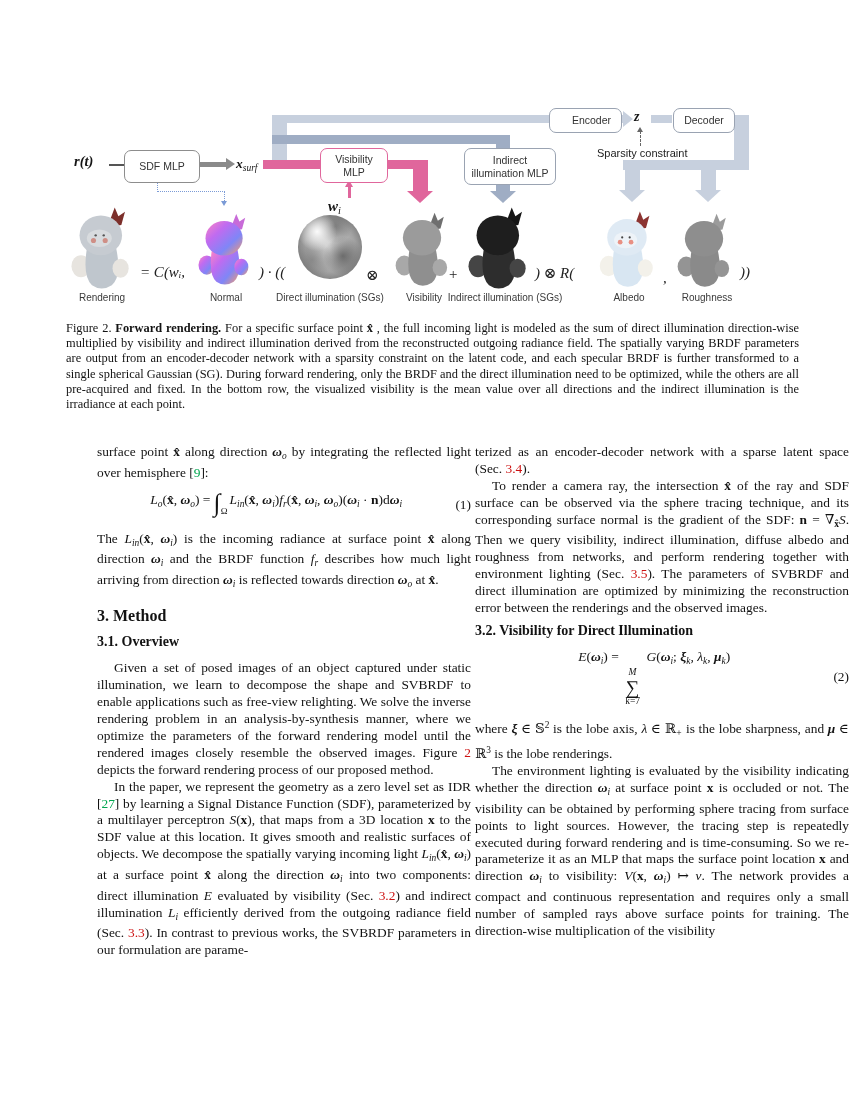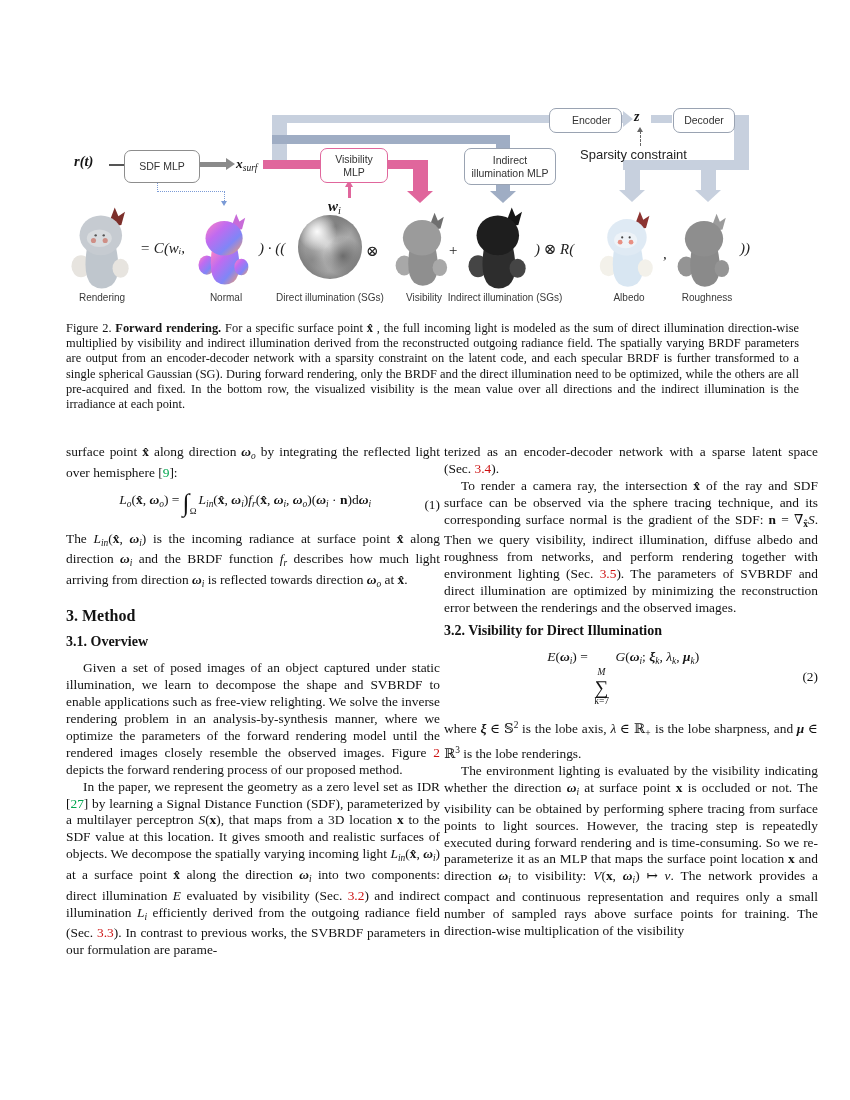--- a/index.html
+++ b/index.html
@@ -15,39 +15,39 @@
   .box{position:absolute;z-index:3;background:#fff;border:1.4px solid #9aa3b2;border-radius:7px;
        display:flex;align-items:center;justify-content:center;text-align:center;
        font-family:"Liberation Sans","DejaVu Sans",sans-serif;font-size:10.5px;line-height:1.15;
        color:#333;white-space:pre-line;}
   .box-pink{border-color:var(--pink);}
   .figtext{position:absolute;z-index:4;font-family:"Liberation Serif","DejaVu Serif",serif;}
   .sans{font-family:"Liberation Sans","DejaVu Sans",sans-serif;}
   .dotted-v{position:absolute;z-index:1;border-left:1.6px dotted var(--dotted-blue);}
   .dotted-h{position:absolute;z-index:1;border-top:1.6px dotted var(--dotted-blue);}
   .dashed-v{position:absolute;z-index:1;border-left:1.5px dashed #666;}
-  .figop{position:absolute;z-index:4;font-style:italic;font-size:15px;color:#222;white-space:nowrap;}
+  .figop{position:absolute;z-index:4;font-style:italic;font-size:15px;color:#222;white-space:nowrap;margin-top:24px;}
   .imglabel{position:absolute;z-index:4;transform:translateX(-50%);white-space:nowrap;
             font-family:"Liberation Sans","DejaVu Sans",sans-serif;font-size:10px;color:#3a3a3a;}
   .figimg{position:absolute;z-index:2;}
   .figimg svg{width:100%;height:100%;display:block;}
   .sphere{width:100%;height:100%;border-radius:50%;
     background:
       radial-gradient(circle at 30% 26%, rgba(255,255,255,.95), rgba(255,255,255,0) 30%),
       radial-gradient(circle at 70% 64%, rgba(35,35,35,.5), rgba(35,35,35,0) 32%),
       radial-gradient(circle at 58% 18%, rgba(70,70,70,.45), rgba(70,70,70,0) 26%),
       radial-gradient(circle at 22% 70%, rgba(90,90,90,.4), rgba(90,90,90,0) 30%),
       radial-gradient(circle at 50% 50%, #d6d6d6, #a3a3a3 55%, #616161 92%);}
 
   
   .caption{position:absolute;left:66px;top:321px;width:733px;font-size:12.4px;line-height:15.2px;
            text-align:justify;color:#121212;}
 
   
-  .col{position:absolute;top:444px;width:374px;text-align:justify;font-size:13.4px;line-height:16.9px;color:#121212;}
+  .col{position:absolute;top:444px;width:374px;text-align:justify;font-size:13.4px;line-height:16.9px;color:#121212;margin-left:31px;}
   .col-left{left:66px;}
   .col-right{left:444px;}
   .para{margin:0;}
   .para.indent{text-indent:17px;}
   .h1{font-size:16px;font-weight:bold;text-align:left;margin:14px 0 9px;line-height:1.15;}
   .h2{font-size:14px;font-weight:bold;text-align:left;margin:6px 0 10px;line-height:1.15;}
   .eqrow{display:flex;align-items:center;margin:10px 0 11px;}
   .eq{flex:1;text-align:center;font-size:13.5px;white-space:nowrap;}
   .eqnum{font-size:13.4px;}
 
@@ -119,21 +119,21 @@
 MLP</div>
     <div class="box" style="left:464px;top:148px;width:90px;height:35px;">Indirect
 illumination MLP</div>
     <div class="box" style="left:549px;top:108px;width:59px;height:23px;padding-left:12px;">Encoder</div>
     <div class="box" style="left:673px;top:108px;width:60px;height:23px;">Decoder</div>
 
     <span class="figtext" style="left:74px;top:153px;font-size:14.5px;"><span class="seg-bi">r(t)</span></span>
     <span class="figtext" style="left:236px;top:156px;font-size:13.5px;"><span class="seg-bi">x</span><span class="seg-sub">surf</span></span>
     <span class="figtext" style="left:328px;top:198px;font-size:15px;"><span class="seg-bi">w</span><span class="seg-sub">i</span></span>
     <span class="figtext" style="left:634px;top:109px;font-size:14px;"><span class="seg-bi">z</span></span>
-    <span class="figtext sans" style="left:580px;top:147px;font-size:13px;color:#222;">Sparsity constraint</span>
+    <span class="figtext sans" style="left:597px;top:147px;font-size:11px;color:#222;">Sparsity constraint</span>
 
     <div>
         <div class="figimg" style="left: 64px; top: 206px; width: 78px; height: 88px;">
           <svg viewBox="0 0 100 120" xmlns="http://www.w3.org/2000/svg">
     <path d="M60 18 L66 2 L71 14 L80 8 L75 26 L62 28 Z" fill="#7c2f2b"></path>
     <ellipse cx="20" cy="82" rx="13" ry="15" fill="#e7e4df"></ellipse>
     <path d="M28 58 Q22 96 35 108 Q48 117 62 108 Q76 96 68 58 Z" fill="#bfc6cd"></path>
     <ellipse cx="74" cy="85" rx="11" ry="13" fill="#e7e4df"></ellipse>
     <ellipse cx="47" cy="40" rx="29" ry="27" fill="#c6cbd1"></ellipse>
             <ellipse cx="45" cy="44" rx="17" ry="12" fill="#d8dbde"></ellipse>

